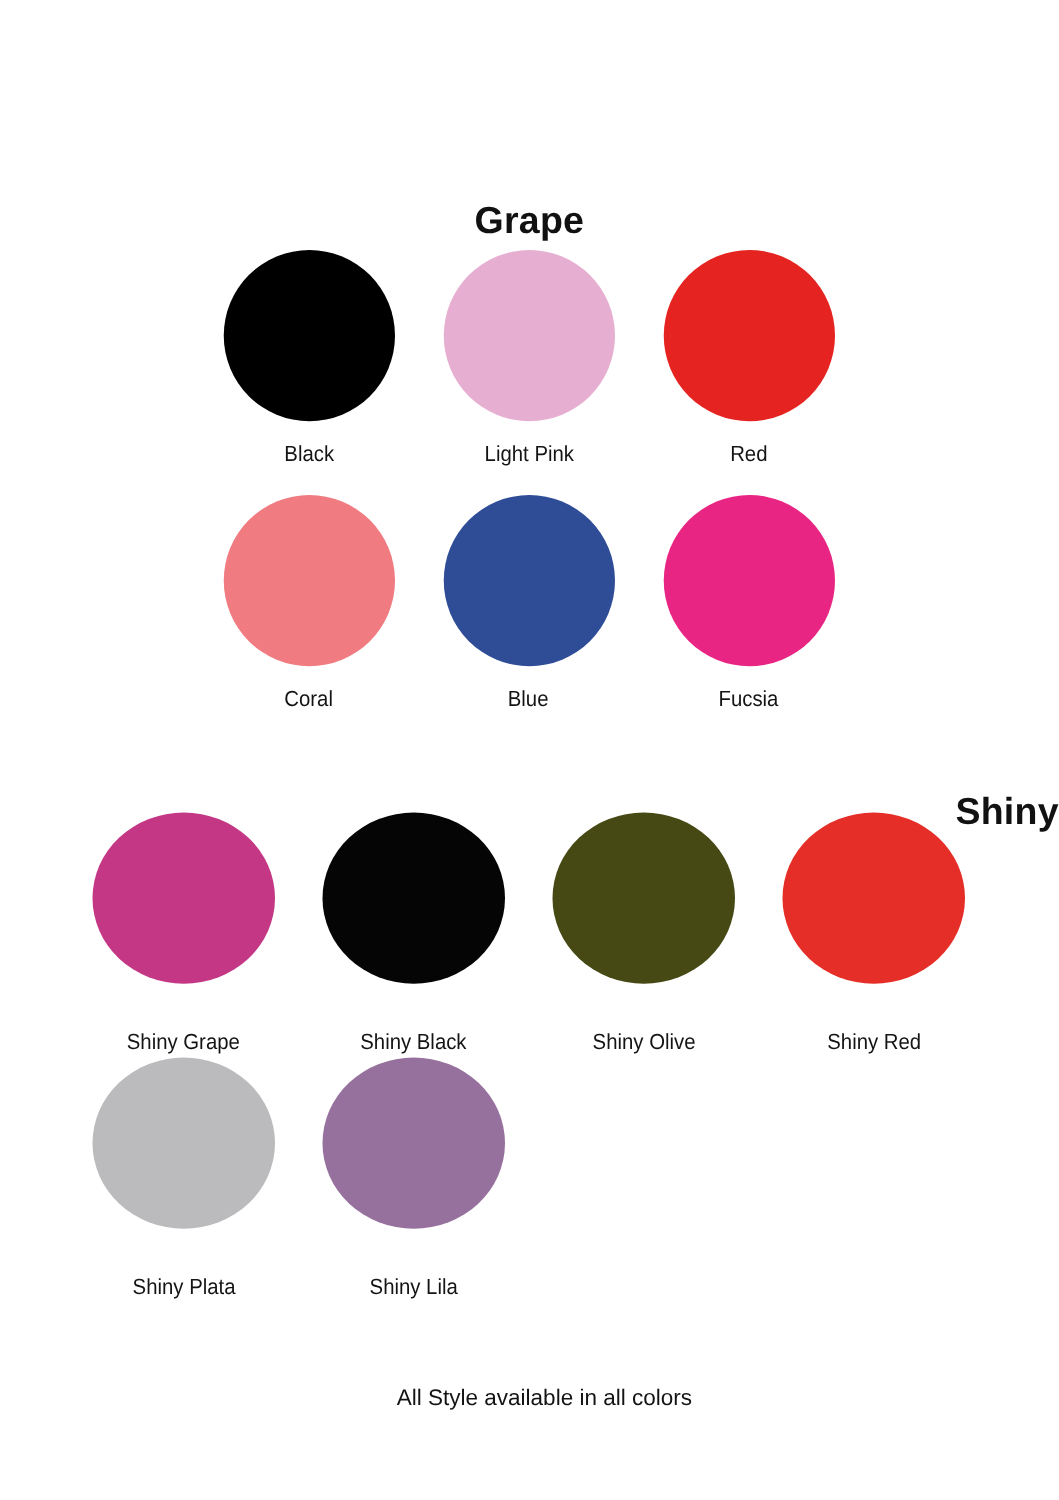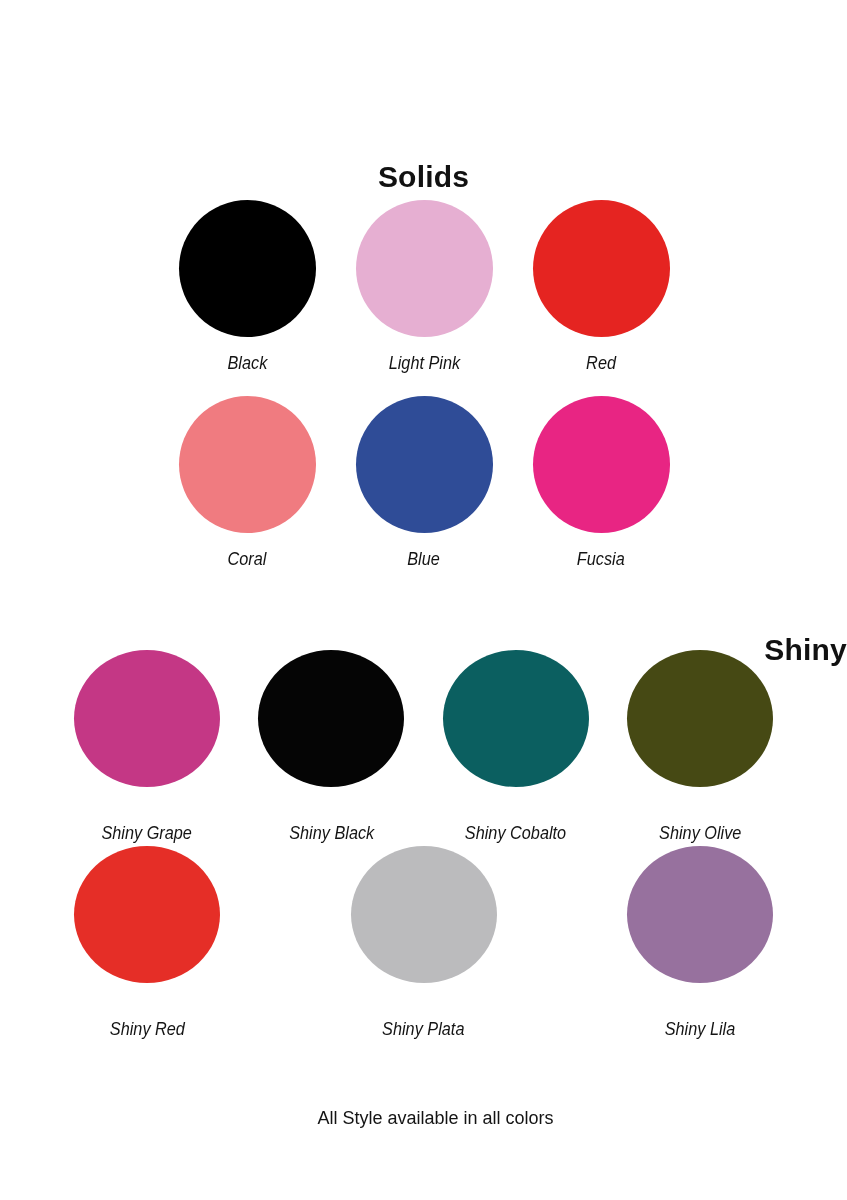--- a/index.html
+++ b/index.html
@@ -46,22 +46,21 @@
     top: 608px;
     width: 847px;
     text-align: right;
   }
 
   
   .swatch-grid {
     position: absolute;
     display: flex;
     flex-wrap: wrap;
-    justify-content: space-between;
-    font-style: italic;
+    justify-content: flex-start;
   }
 
   #solids-grid {
     left: 159px;
     top: 198px;
     width: 530px;
   }
 
   #shiny-grid {
     left: 55px;
@@ -125,21 +124,21 @@
     font-size: 18px;
     color: #141414;
     font-family: "Liberation Sans", sans-serif;
   }
 </style>
 </head>
 <body style="background: rgb(255, 255, 255);">
 
 <div class="sheet">
 
-  <h2 class="section-heading" id="solids-heading">Solids</h2>
+  <h2 class="section-heading" id="solids-heading">Grape</h2>
 
   <div class="swatch-grid" id="solids-grid">
       <div class="swatch-cell">
         <span class="swatch-dot" style="background: rgb(0, 0, 0);"></span>
         <span class="swatch-label">Black</span>
       </div>
       <div class="swatch-cell">
         <span class="swatch-dot" style="background: rgb(230, 175, 210);"></span>
         <span class="swatch-label">Light Pink</span>
       </div>
@@ -166,24 +165,20 @@
   <div class="swatch-grid" id="shiny-grid">
       <div class="swatch-cell">
         <span class="swatch-dot" style="background: rgb(196, 55, 133);"></span>
         <span class="swatch-label">Shiny Grape</span>
       </div>
       <div class="swatch-cell">
         <span class="swatch-dot" style="background: rgb(5, 5, 5);"></span>
         <span class="swatch-label">Shiny Black</span>
       </div>
       <div class="swatch-cell">
-        <span class="swatch-dot" style="background: rgb(11, 95, 96);"></span>
-        <span class="swatch-label">Shiny Cobalto</span>
-      </div>
-      <div class="swatch-cell">
         <span class="swatch-dot" style="background: rgb(70, 73, 20);"></span>
         <span class="swatch-label">Shiny Olive</span>
       </div>
       <div class="swatch-cell">
         <span class="swatch-dot" style="background: rgb(229, 46, 39);"></span>
         <span class="swatch-label">Shiny Red</span>
       </div>
       <div class="swatch-cell">
         <span class="swatch-dot" style="background: rgb(187, 187, 189);"></span>
         <span class="swatch-label">Shiny Plata</span>

